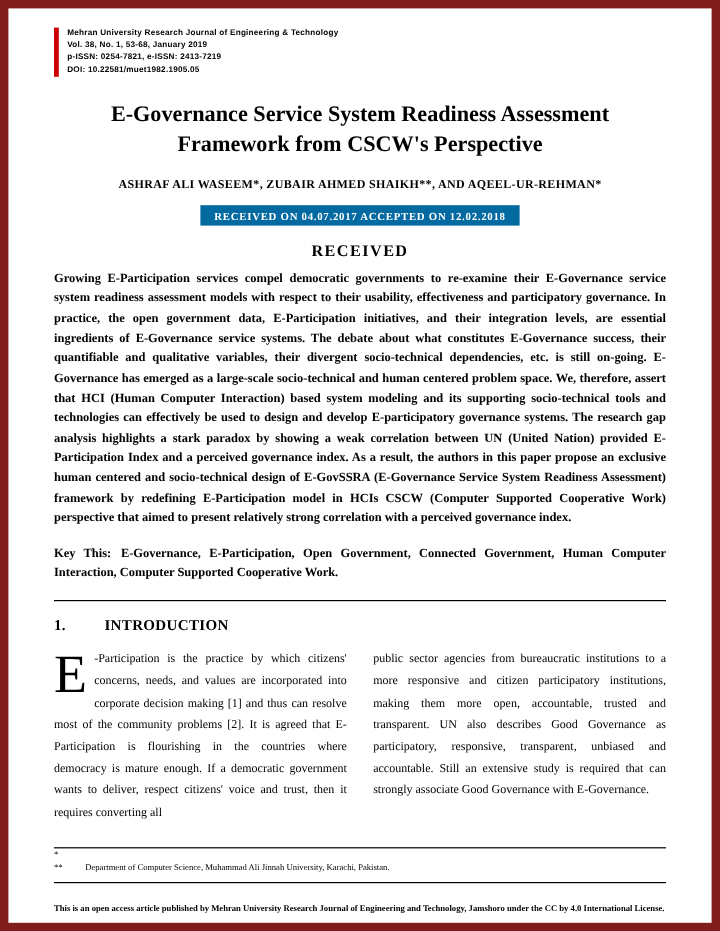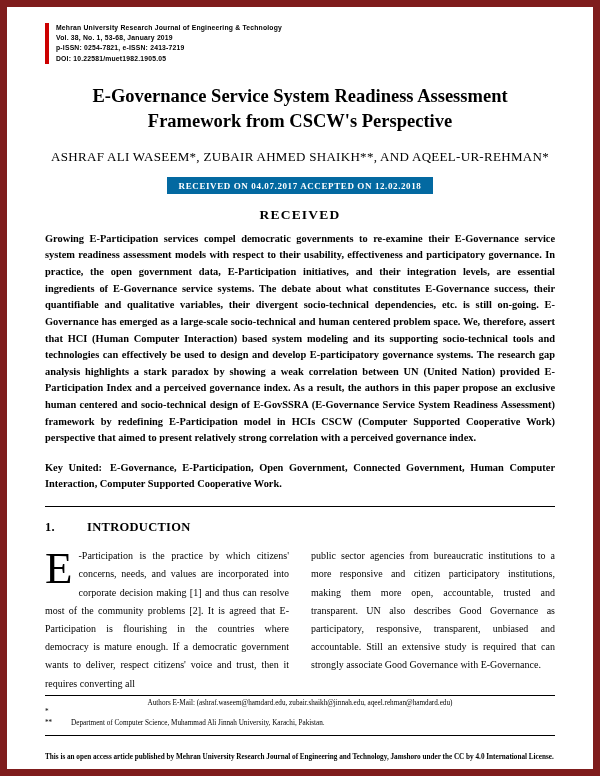--- a/index.html
+++ b/index.html
@@ -39,22 +39,22 @@
     max-width: 470px;
     text-align: center;
     font-size: 18.5px;
     font-weight: bold;
     line-height: 1.35;
     color: #000;
   }
   .authors {
     margin-top: 15px;
     text-align: center;
-    font-size: 13px;
-    font-weight: normal;
+    font-size: 10px;
+    font-weight: bold;
     letter-spacing: 0.3px;
     color: #000;
   }
   .badge-wrap { text-align: center; margin-top: 10px; }
   .badge {
     display: inline-block;
     background: #0369a1;
     color: #fff;
     font-family: Liberation Serif, serif;
     font-size: 9px;
@@ -173,36 +173,35 @@
 
   <h1 class="title">E-Governance Service System Readiness Assessment Framework from CSCW's Perspective</h1>
   <div class="authors">ASHRAF ALI WASEEM*, ZUBAIR AHMED SHAIKH**, AND AQEEL-UR-REHMAN*</div>
   <div class="badge-wrap">
     <span class="badge">RECEIVED ON 04.07.2017 ACCEPTED ON 12.02.2018</span>
   </div>
 
   <div class="abstract-heading">RECEIVED</div>
   <p class="abstract-body">Growing E-Participation services compel democratic governments to re-examine their E-Governance service system readiness assessment models with respect to their usability, effectiveness and participatory governance. In practice, the open government data, E-Participation initiatives, and their integration levels, are essential ingredients of E-Governance service systems. The debate about what constitutes E-Governance success, their quantifiable and qualitative variables, their divergent socio-technical dependencies, etc. is still on-going. E-Governance has emerged as a large-scale socio-technical and human centered problem space. We, therefore, assert that HCI (Human Computer Interaction) based system modeling and its supporting socio-technical tools and technologies can effectively be used to design and develop E-participatory governance systems. The research gap analysis highlights a stark paradox by showing a weak correlation between UN (United Nation) provided E-Participation Index and a perceived governance index. As a result, the authors in this paper propose an exclusive human centered and socio-technical design of E-GovSSRA (E-Governance Service System Readiness Assessment) framework by redefining E-Participation model in HCIs CSCW (Computer Supported Cooperative Work) perspective that aimed to present relatively strong correlation with a perceived governance index.</p>
   <p class="keywords">
-    <span class="kw-label">Key United:</span><span>E-Governance, E-Participation, Open Government, Connected Government, Human Computer Interaction, Computer Supported Cooperative Work.</span>
+    <span class="kw-label">Key This:</span><span>E-Governance, E-Participation, Open Government, Connected Government, Human Computer Interaction, Computer Supported Cooperative Work.</span>
   </p>
 
   <div class="section-rule"></div>
   <div class="section-heading">
     <span class="num">1.</span>
     <span>INTRODUCTION</span>
   </div>
   <div class="columns">
     <p class="col"><span class="dropcap">E</span><span>-Participation is the practice by which citizens' concerns, needs, and values are incorporated into corporate decision making [1] and thus can resolve most of the community problems [2]. It is agreed that E-Participation is flourishing in the countries where democracy is mature enough. If a democratic government wants to deliver, respect citizens' voice and trust, then it requires converting all</span></p>
     <p class="col">public sector agencies from bureaucratic institutions to a more responsive and citizen participatory institutions, making them more open, accountable, trusted and transparent. UN also describes Good Governance as participatory, responsive, transparent, unbiased and accountable. Still an extensive study is required that can strongly associate Good Governance with E-Governance.</p>
   </div>
 
   <div class="footer">
     <div class="fn-rule"></div>
-    <div class="fn-emails">Authors E-Mail: (ashraf.waseem@hamdard.edu, zubair.shaikh@jinnah.edu, aqeel.rehman@hamdard.edu)</div>
     <div class="fn-note">
       <span class="marker">*</span>
     </div>
     <div class="fn-note">
       <span class="marker">**</span>
       <span>Department of Computer Science, Muhammad Ali Jinnah University, Karachi, Pakistan.</span>
     </div>
     <div class="license-rule"></div>
     <div class="license">This is an open access article published by Mehran University Research Journal of Engineering and Technology, Jamshoro under the CC by 4.0 International License.</div>
   </div>

